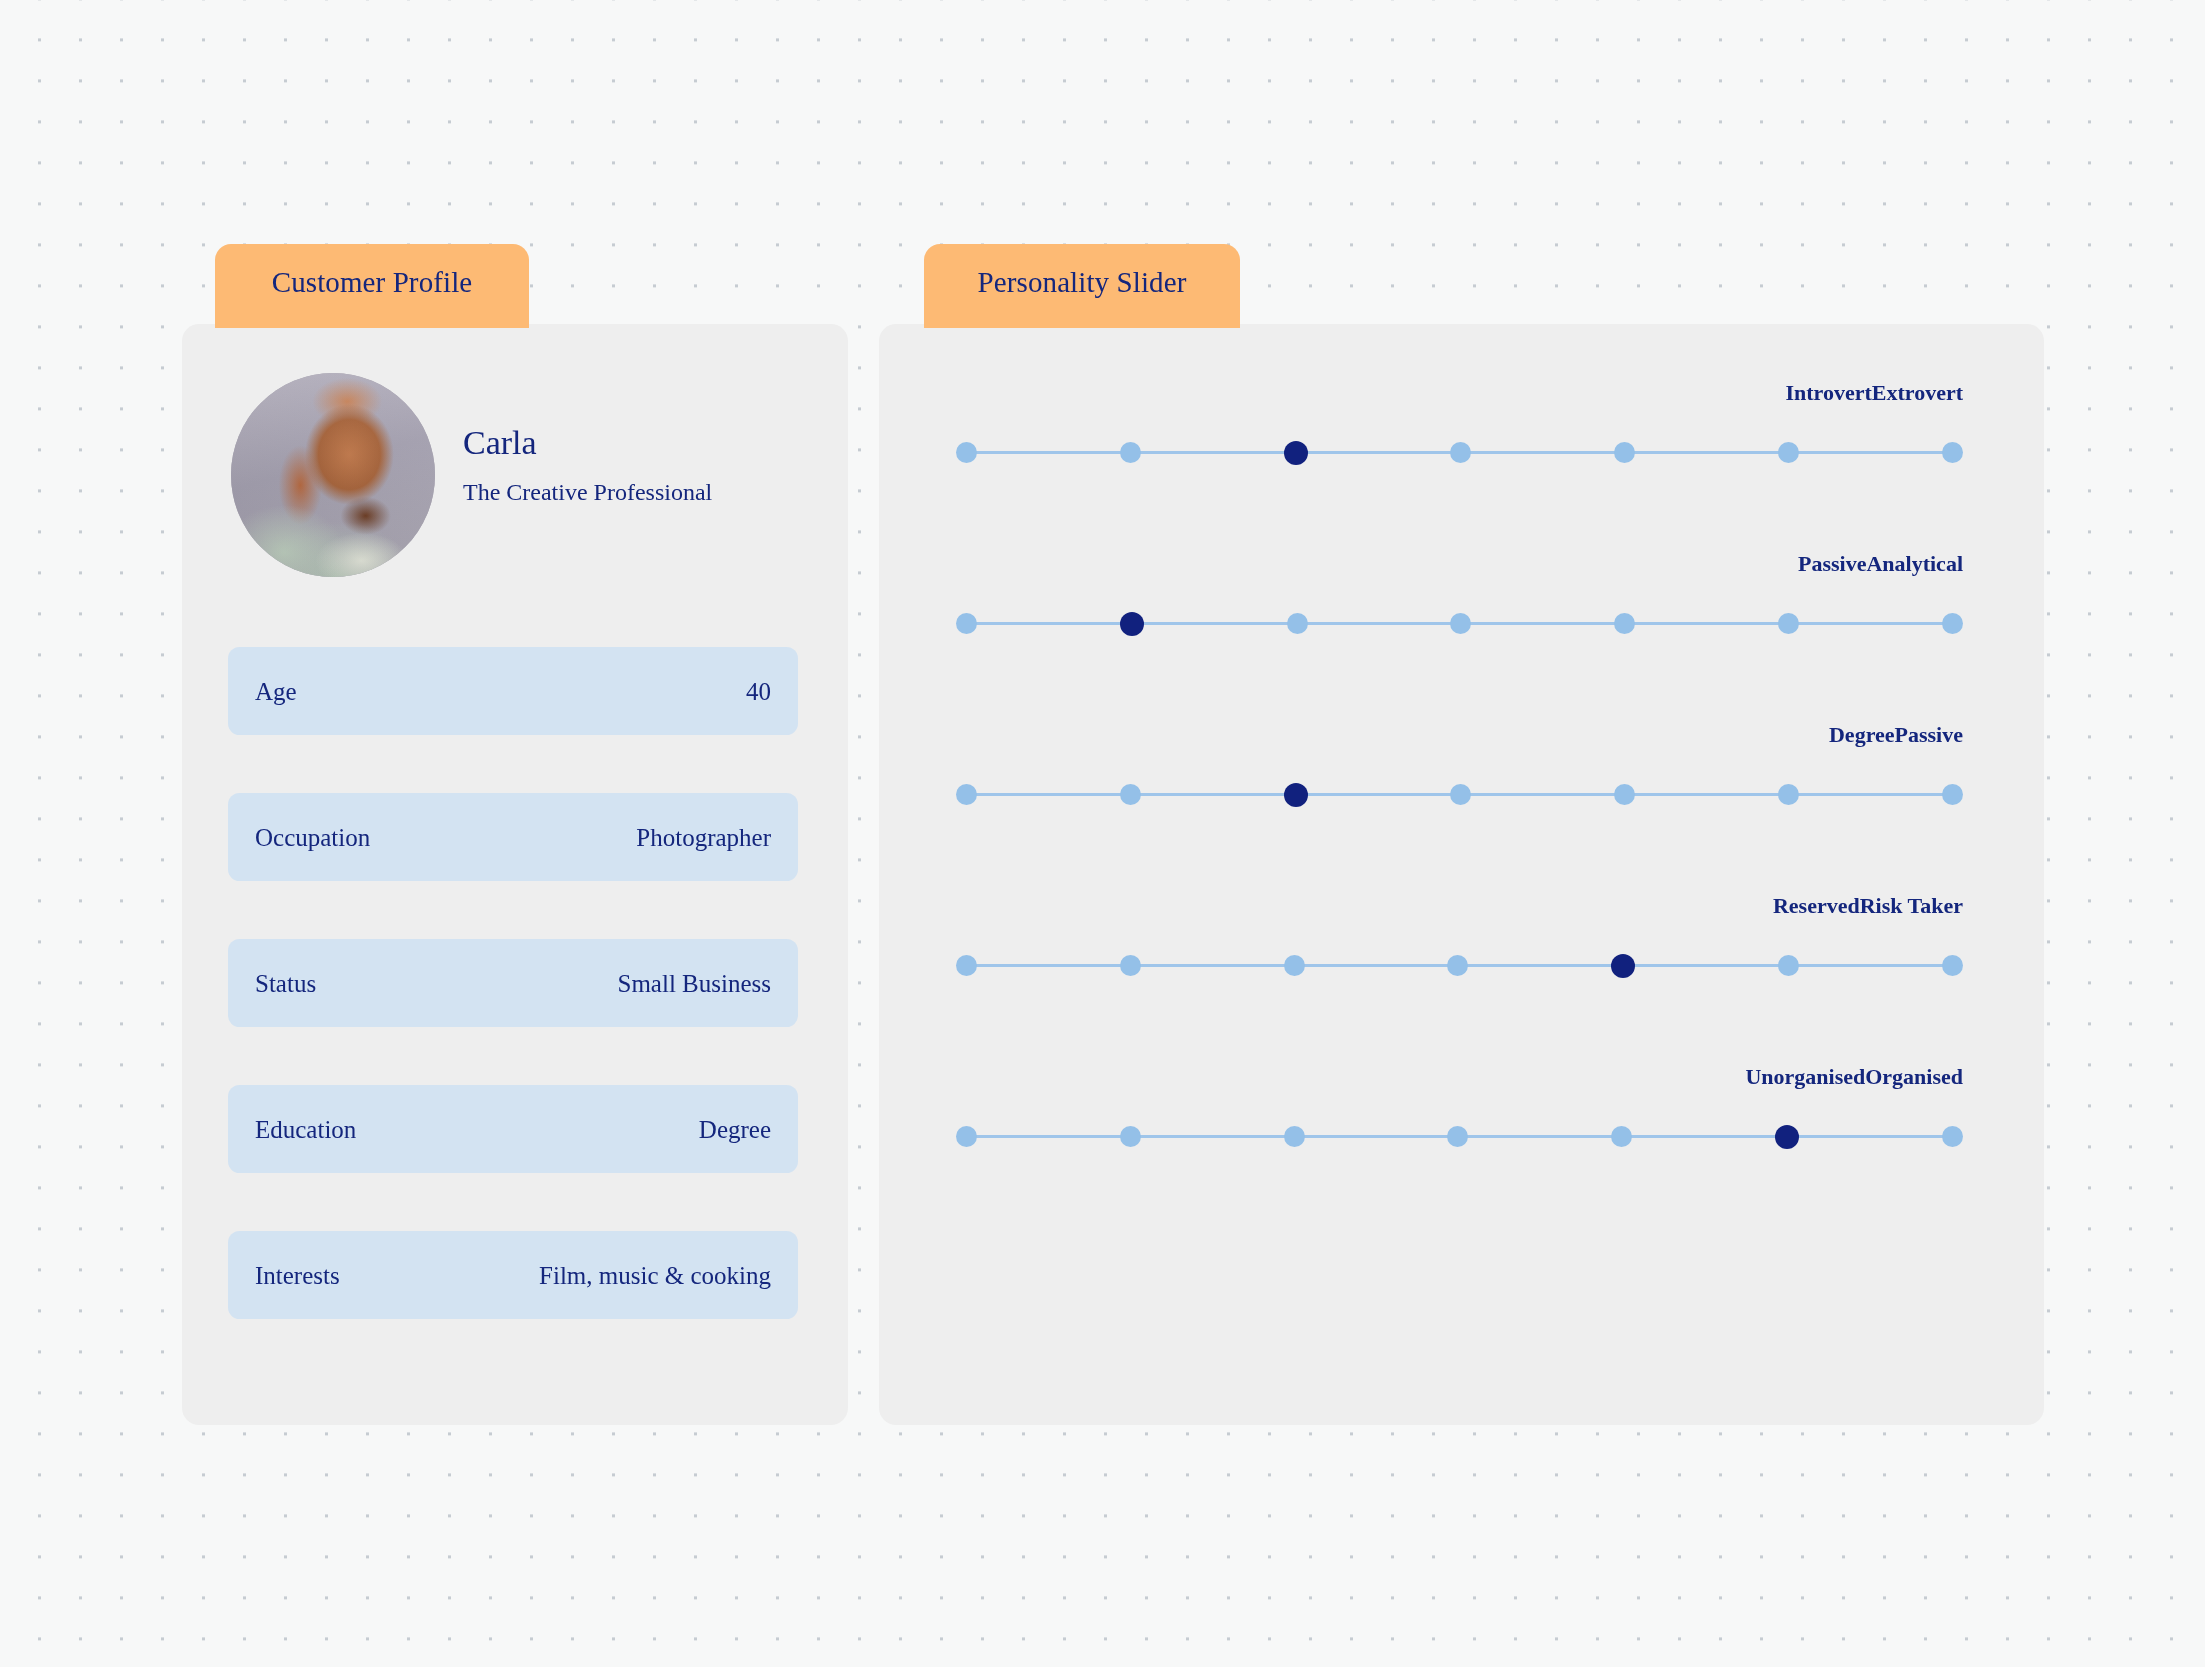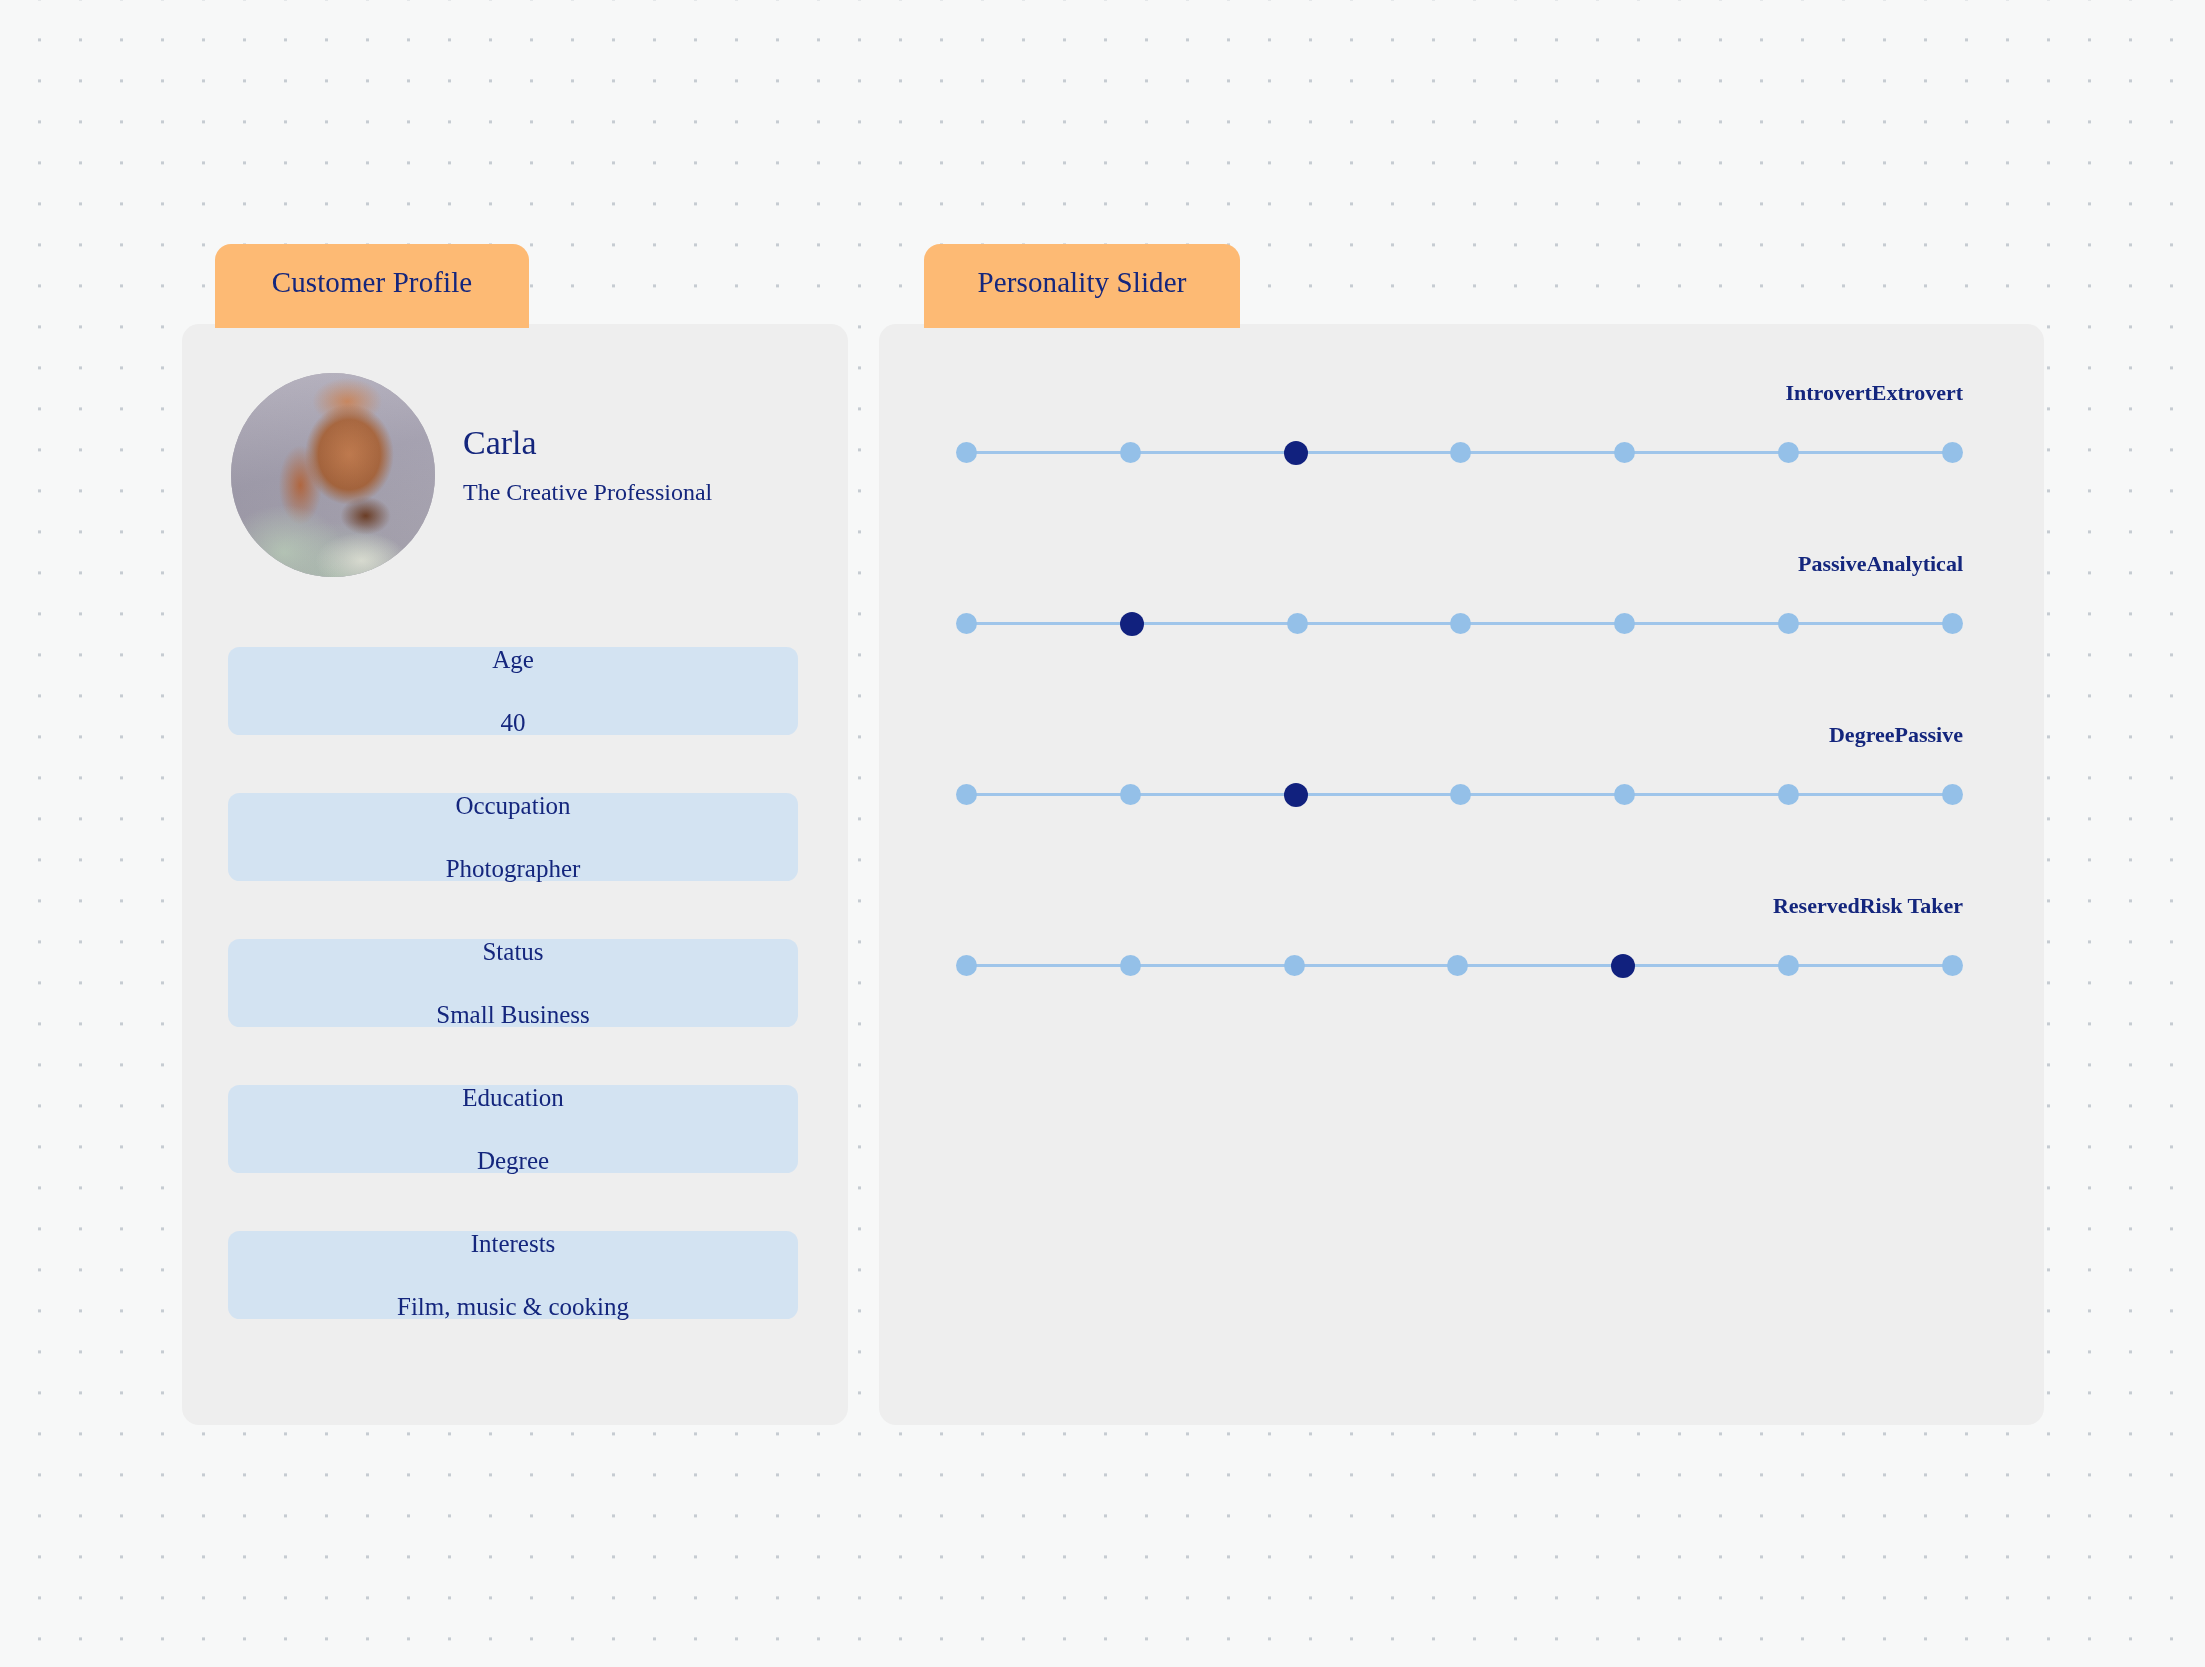--- a/index.html
+++ b/index.html
@@ -103,21 +103,20 @@
   .detail-row {
     position: relative;
     height: 88px;
     margin-bottom: 58px;
     background: #d3e3f2;
     border-radius: 11.5px;
     display: flex;
     align-items: center;
     justify-content: space-between;
     padding: 0 27px;
-    flex-direction: column;
   }
   .detail-row:last-child { margin-bottom: 16px; }
   .detail-label, .detail-value {
     font-size: 25px;
     color: #14267d;
     line-height: 1;
   }
 
   
   #slider-tab   { left: 924px; top: 244px;  width: 316px;  height: 84px; }
@@ -293,14 +292,32 @@
           <div class="slider-dot"></div>
           <div class="slider-dot"></div>
           <div class="slider-dot"></div>
           <div class="slider-dot"></div>
           <div class="slider-dot active"></div>
           <div class="slider-dot"></div>
           <div class="slider-dot"></div>
         </div>
       </div>
     </div>
+    <div class="slider-row">
+      <div class="slider-labels">
+        <span class="slider-label">Unorganised</span>
+        <span class="slider-label">Organised</span>
+      </div>
+      <div class="slider-track-wrap">
+        <div class="slider-track"></div>
+        <div class="slider-dots">
+          <div class="slider-dot"></div>
+          <div class="slider-dot"></div>
+          <div class="slider-dot"></div>
+          <div class="slider-dot"></div>
+          <div class="slider-dot"></div>
+          <div class="slider-dot active"></div>
+          <div class="slider-dot"></div>
+        </div>
+      </div>
+    </div>
   </div>
 
 
 </body></html>

